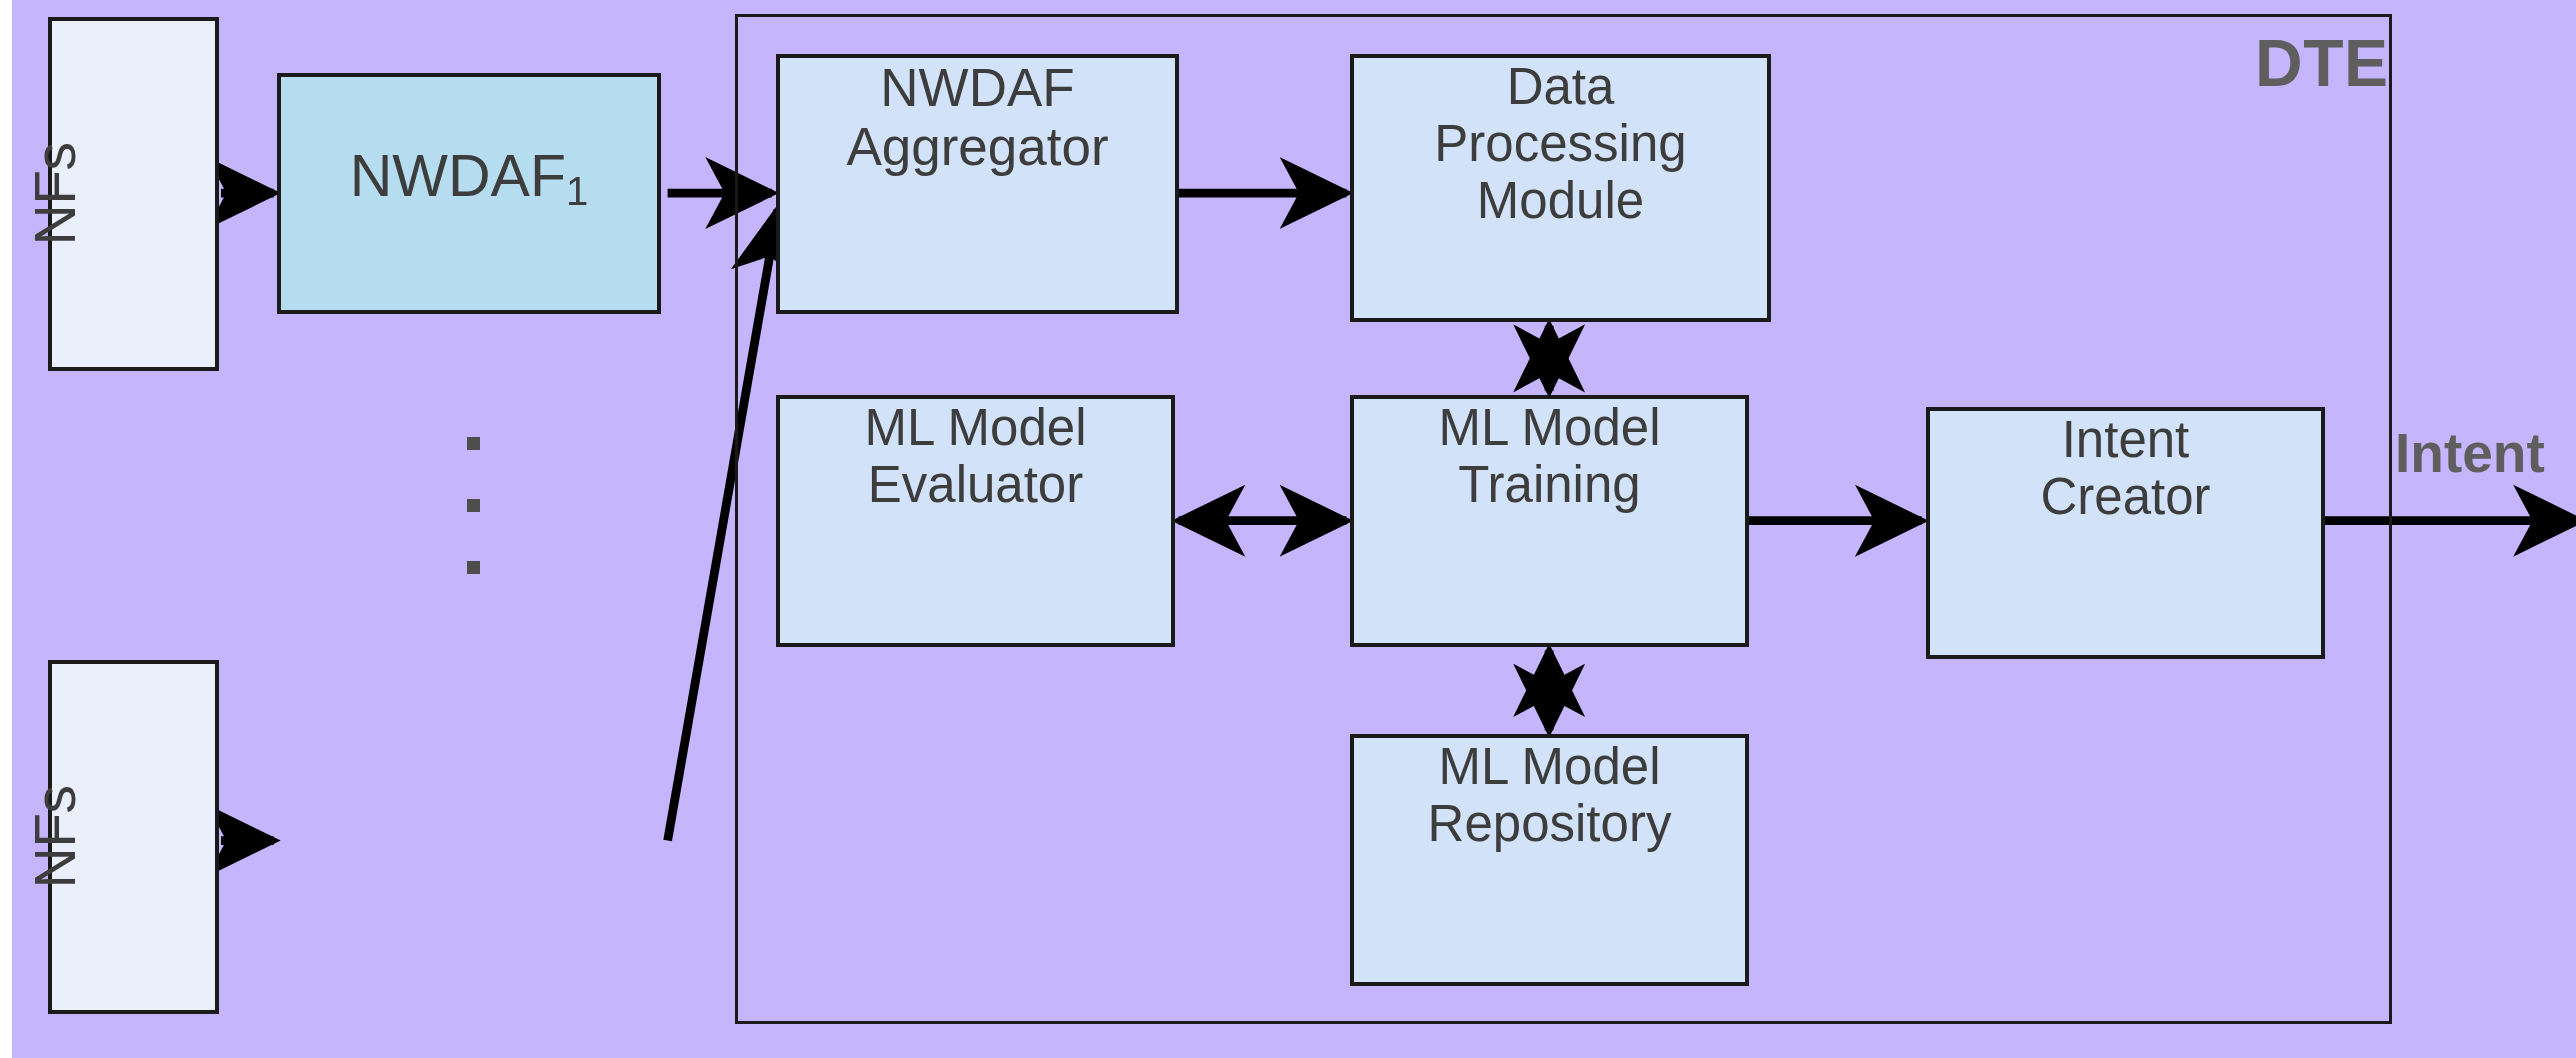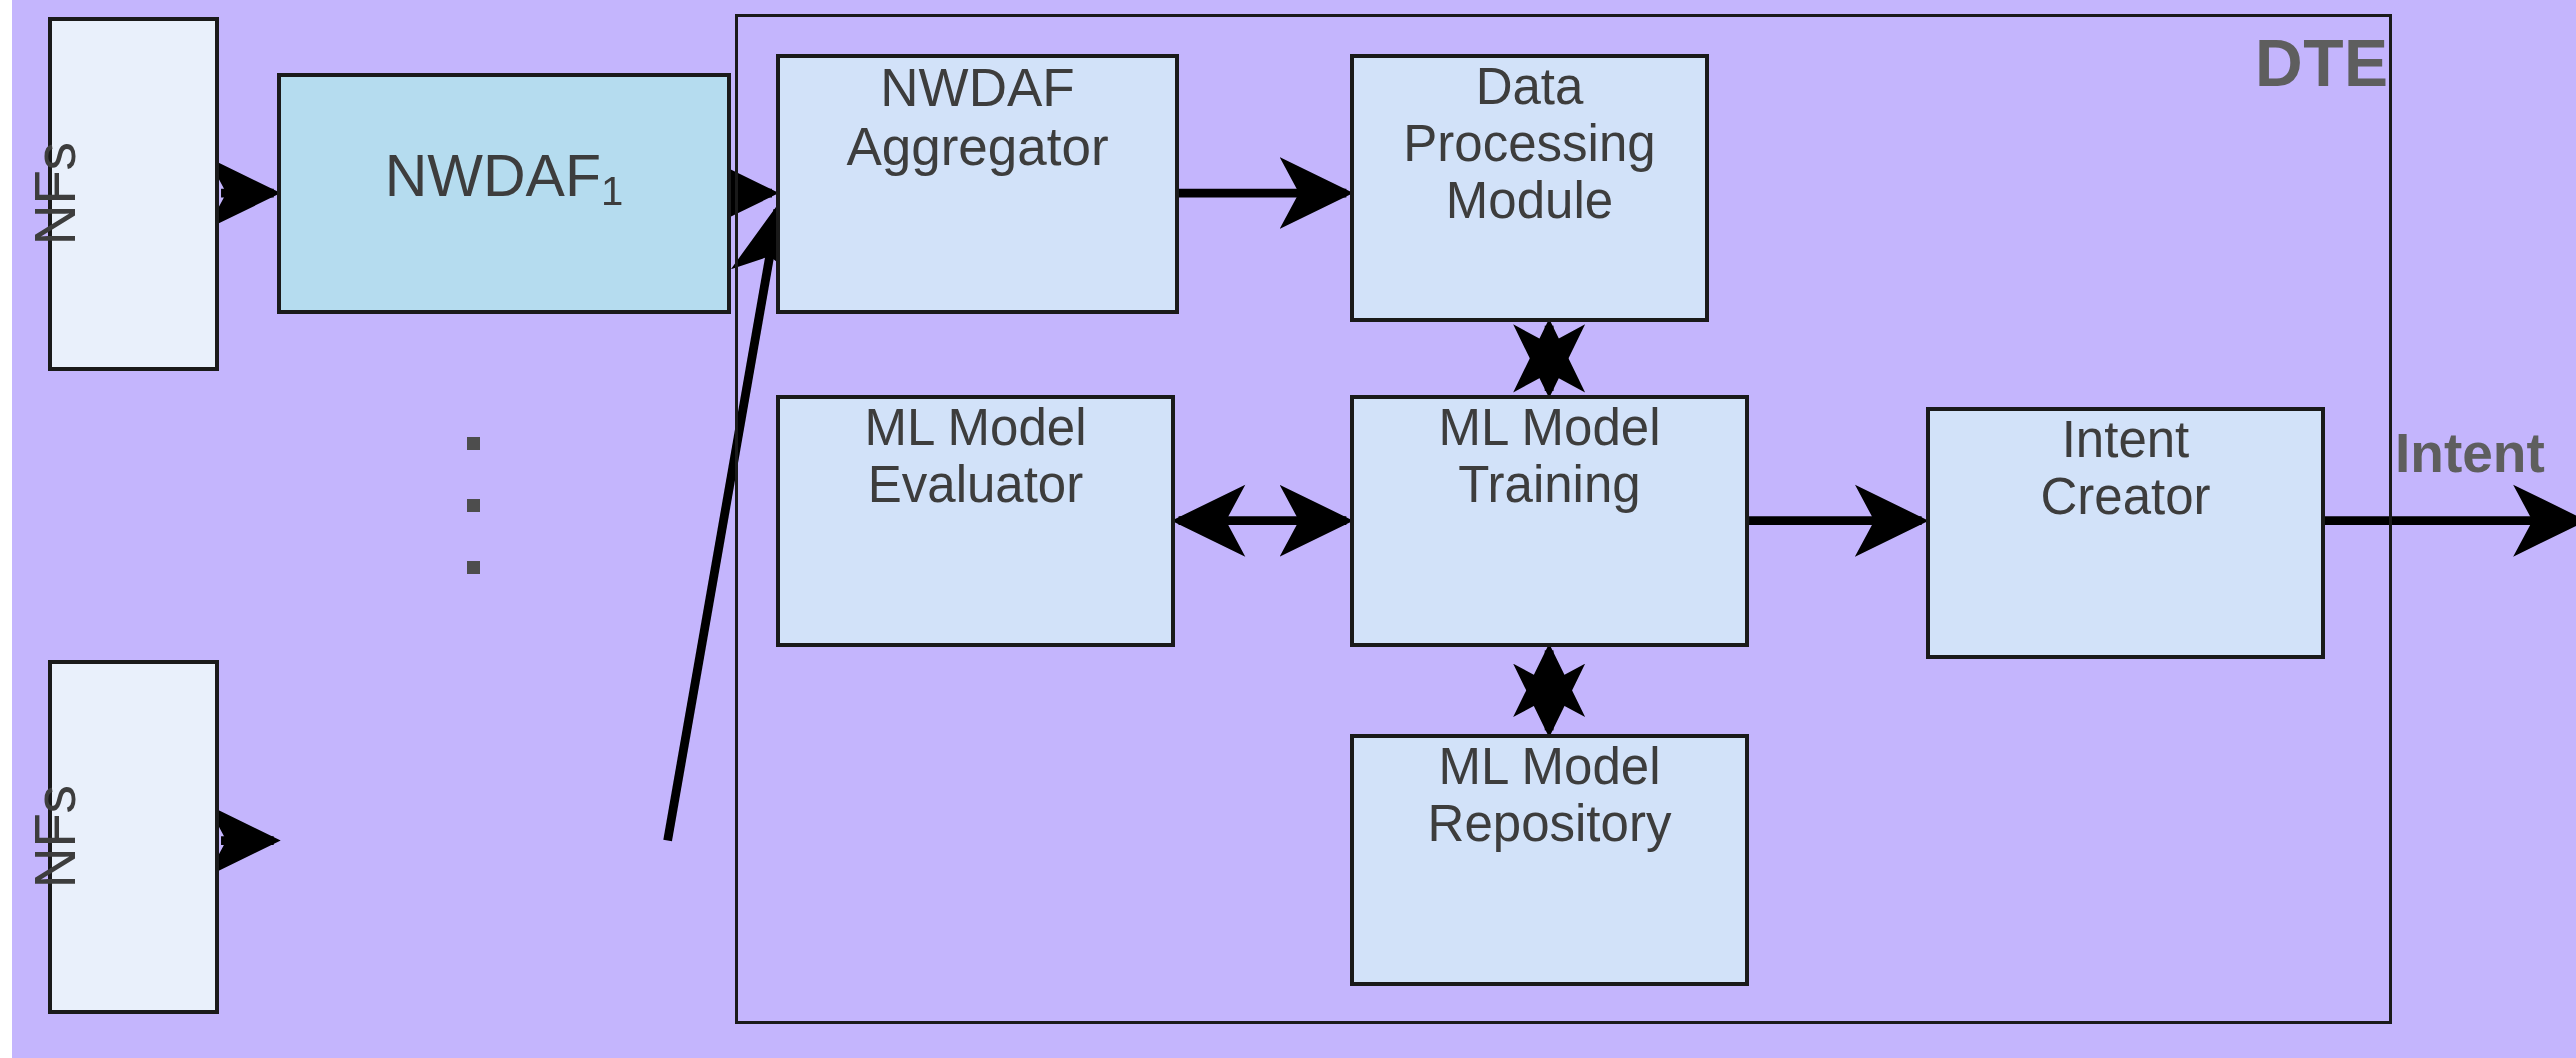--- a/index.html
+++ b/index.html
@@ -102,38 +102,38 @@
     <span></span>
     <span></span>
     <span></span>
   </div>
 
   <div class="node fill-src" style="left:36px; top:16.6px; width:171px; height:354px;">
     <span class="node-label rotated">DEME/
 NFs</span>
   </div>
 
-  <div class="node fill-nwdaf" style="left:265px; top:73px; width:454px; height:241px; font-size:59px;">
+  <div class="node fill-nwdaf" style="left:265px; top:73px; width:384px; height:241px; font-size:59px;">
     <span class="node-label">
       <span>NWDAF</span><sub>1</sub>
     </span>
   </div>
 
   <div class="node fill-src" style="left:36px; top:660px; width:171px; height:354px;">
     <span class="node-label rotated">DEME/
 NFs</span>
   </div>
 
 
   <div class="node fill-inner" style="left:764px; top:54px; width:403px; height:260px; font-size:53px;">
     <span class="node-label">NWDAF
 Aggregator</span>
   </div>
 
-  <div class="node fill-inner" style="left:1338px; top:54px; width:359px; height:268px; font-size:51px;">
+  <div class="node fill-inner" style="left:1338px; top:54px; width:421px; height:268px; font-size:51px;">
     <span class="node-label">Data
 Processing
 Module</span>
   </div>
 
   <div class="node fill-inner" style="left:764px; top:395px; width:399px; height:252px; font-size:51px;">
     <span class="node-label">ML Model
 Evaluator</span>
   </div>
 

